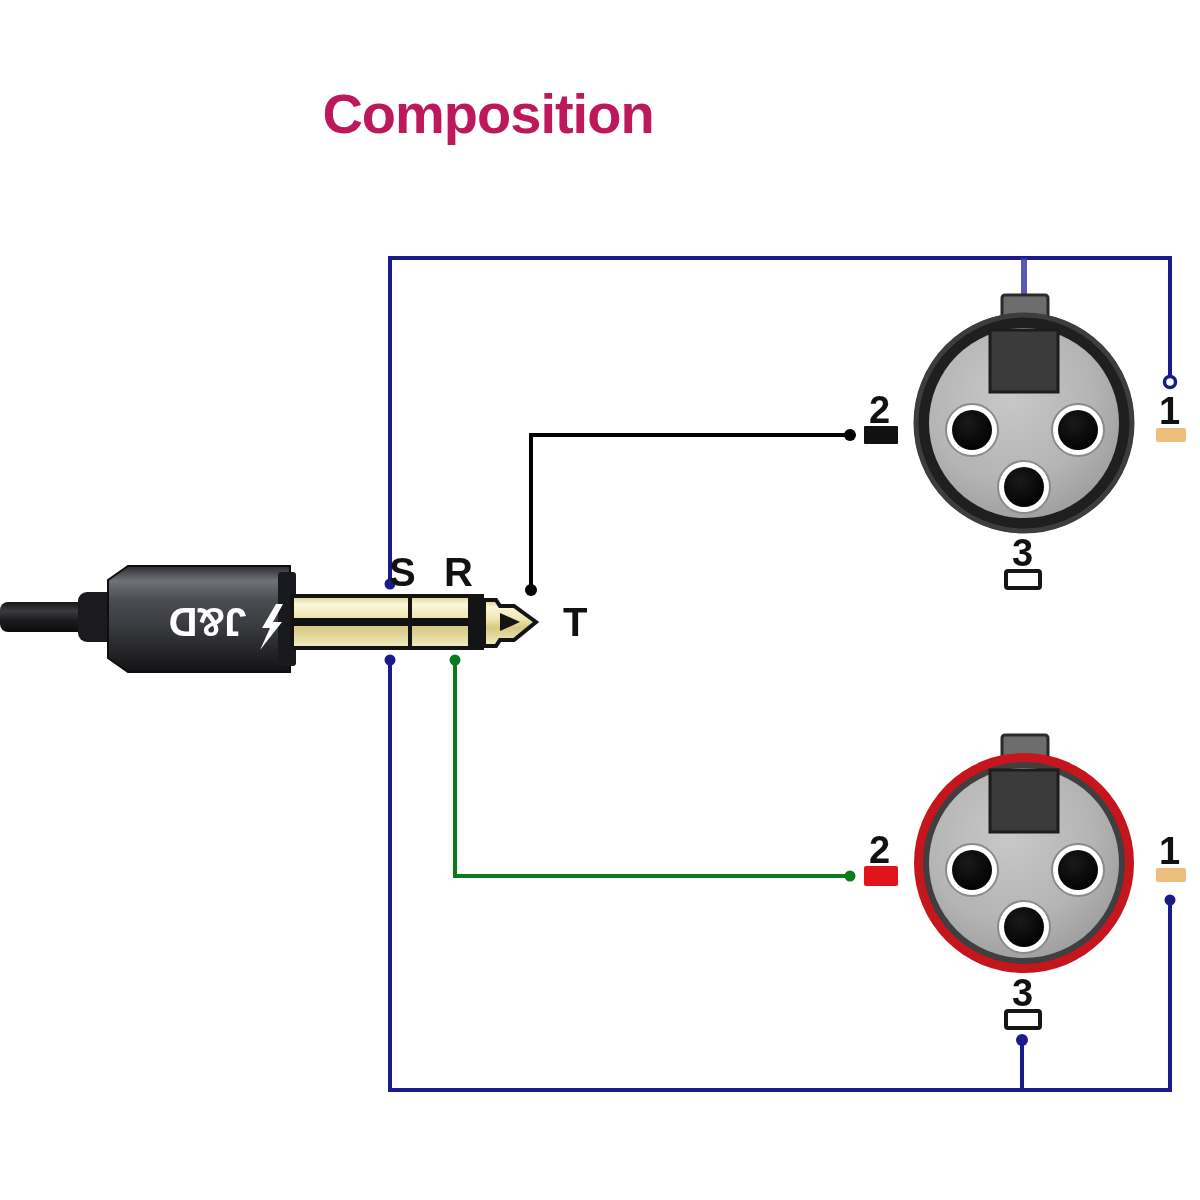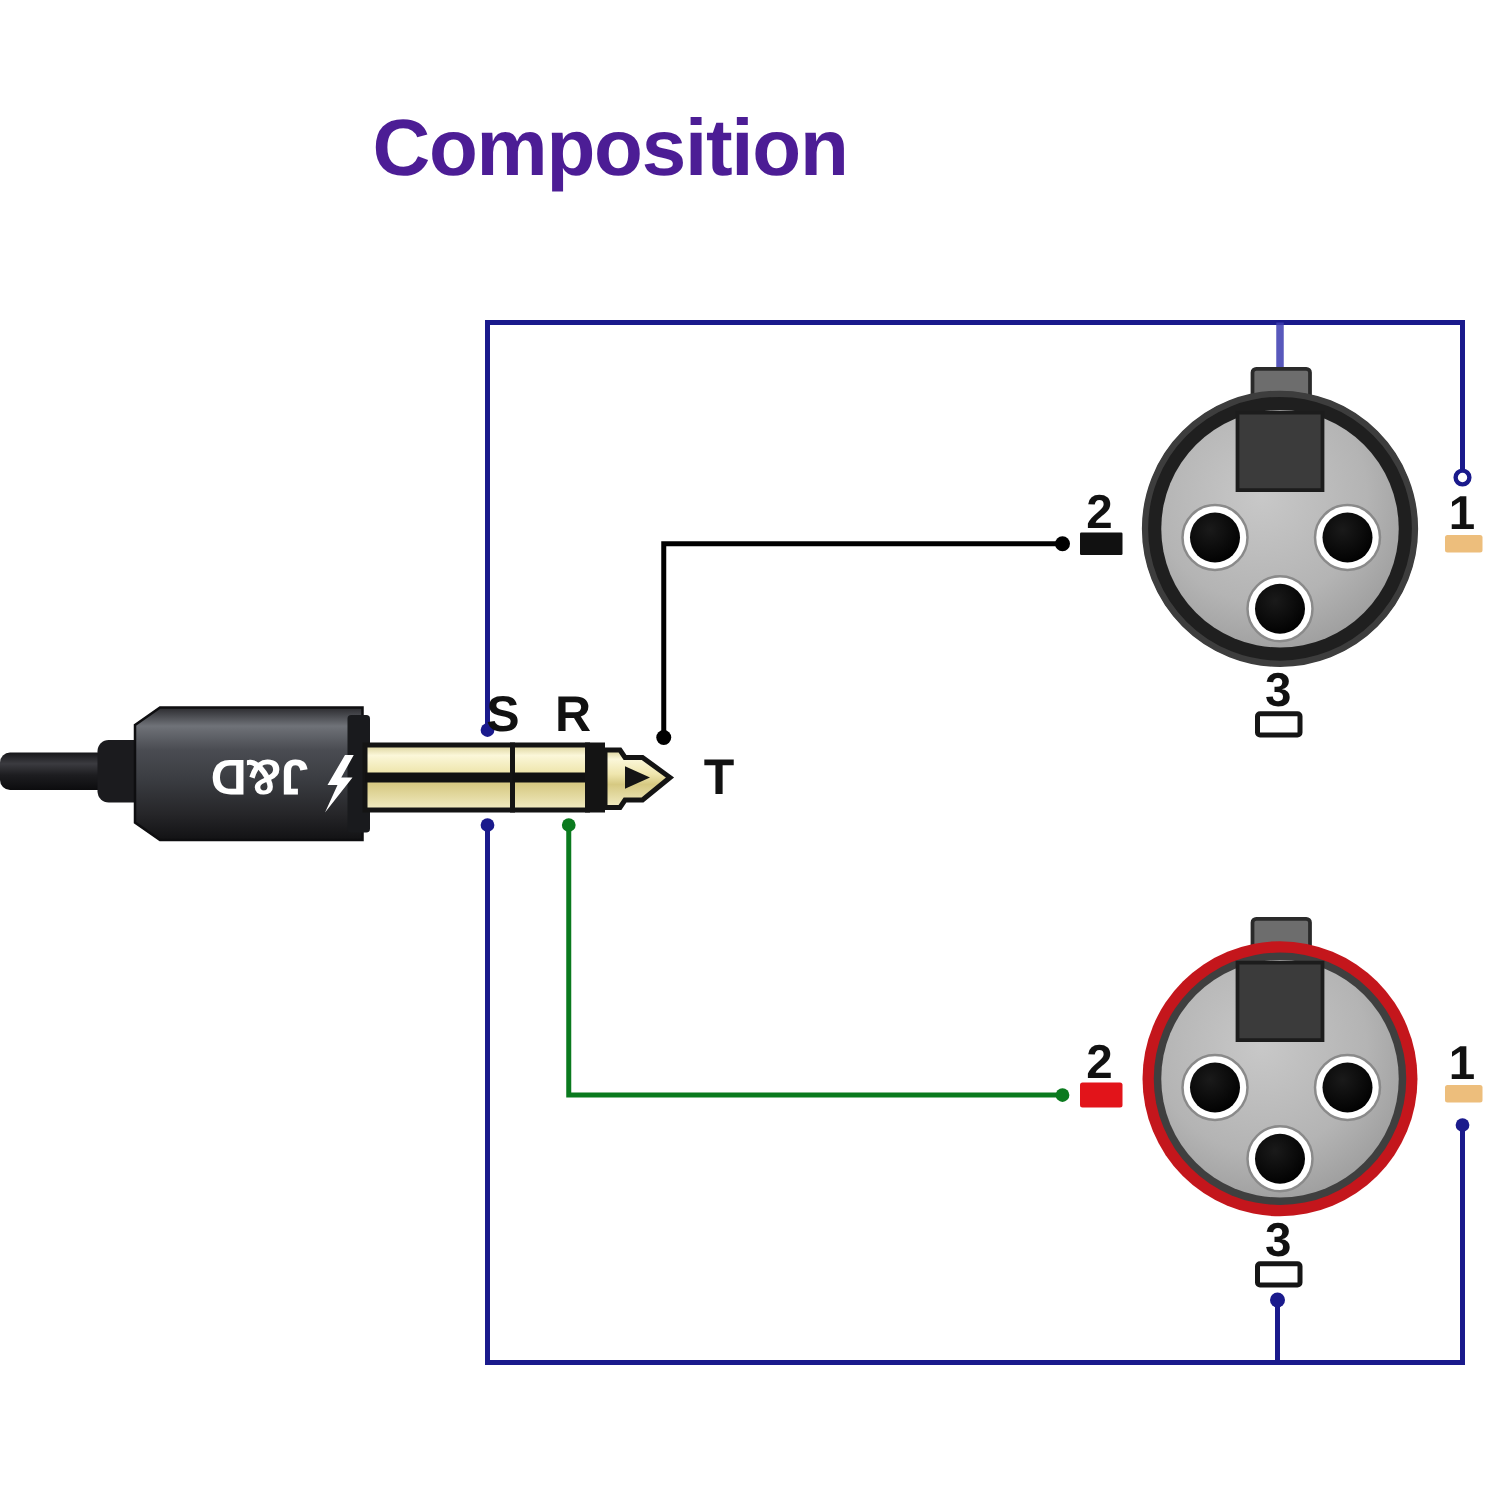--- a/index.html
+++ b/index.html
@@ -23,23 +23,23 @@
     height: 1200px;
   }
   .ttl {
     position: absolute;
     left: 0;
     top: 86px;
     width: 976px;
     text-align: center;
     font-family: "Liberation Sans", sans-serif;
     font-weight: bold;
-    font-size: 64px;
+    font-size: 56px;
     letter-spacing: -1px;
-    color: #4c1d95;
+    color: #be185d;
     line-height: 1;
     white-space: nowrap;
   }
   .lbl {
     position: absolute;
     font-family: "Liberation Sans", sans-serif;
     font-weight: bold;
     color: #111111;
     line-height: 1;
     white-space: nowrap;

